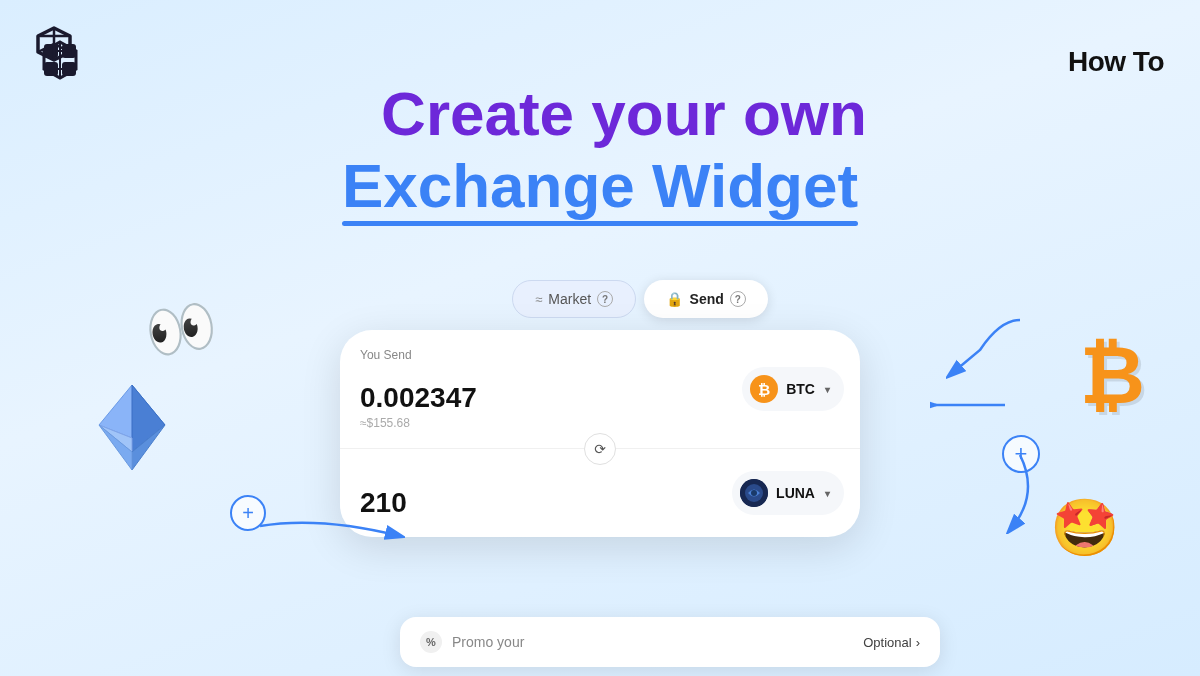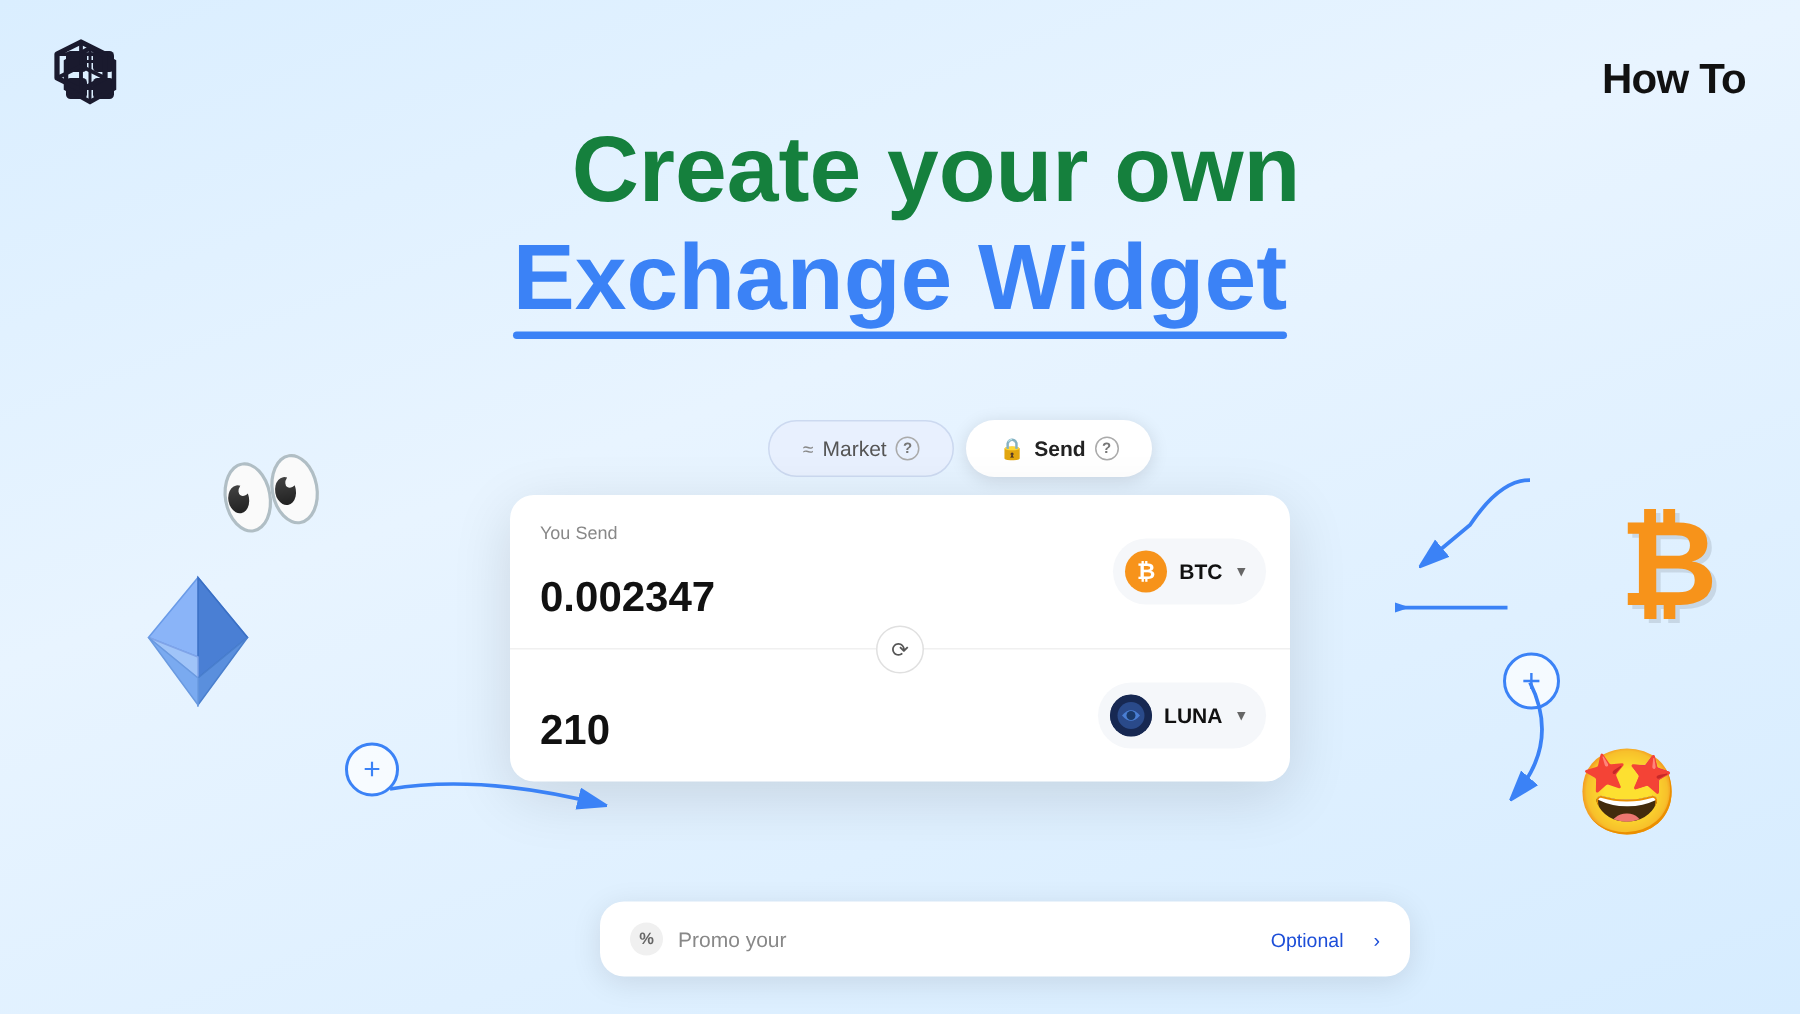--- a/index.html
+++ b/index.html
@@ -9,21 +9,21 @@
       height: 676px;
       overflow: hidden;
       font-family: -apple-system, BlinkMacSystemFont, 'Segoe UI', sans-serif;
       background: linear-gradient(160deg, #daeeff 0%, #e8f4ff 40%, #d6ecff 100%);
       position: relative;
     }
 
     
     .header {
       position: absolute;
-      top: 4px; left: 0; right: 0;
+      top: 14px; left: 0; right: 0;
       display: flex;
       justify-content: space-between;
       align-items: center;
       padding: 22px 36px;
     }
 
     .logo {
       width: 48px;
       height: 48px;
     }
@@ -39,21 +39,21 @@
     .title-section {
       position: absolute;
       top: 80px;
       left: 0; right: 0;
       text-align: center;
     }
 
     .title-line1 {
       font-size: 62px;
       font-weight: 900;
-      color: #15803d;
+      color: #6d28d9;
       line-height: 1.1;
       margin-left: 48px;
     }
 
     .title-line2 {
       font-size: 62px;
       font-weight: 900;
       color: #3b82f6;
       line-height: 1.1;
       position: relative;
@@ -122,21 +122,21 @@
       border-radius: 50%;
       border: 1.5px solid #aaa;
       font-size: 10px;
       color: #777;
       font-weight: 600;
     }
 
     
     .widget-card {
       background: white;
-      border-radius: 16px;
+      border-radius: 32px;
       box-shadow: 0 10px 40px rgba(0,0,0,0.12);
       overflow: visible;
       position: relative;
     }
 
     .exchange-row {
       padding: 18px 20px;
       position: relative;
     }
 
@@ -258,24 +258,24 @@
       display: flex;
       align-items: center;
       justify-content: center;
       font-size: 11px;
       font-weight: 700;
       color: #666;
     }
 
     .promo-optional {
       font-size: 13px;
-      color: #1d4ed8;
-      display: flex;
-      align-items: center;
-      gap: 20px;
+      color: #404040;
+      display: flex;
+      align-items: center;
+      gap: 4px;
     }
 
     
     .emoji-eyes {
       position: absolute;
       top: 295px;
       left: 145px;
       font-size: 58px;
       transform: rotate(-10deg);
       user-select: none;
@@ -421,20 +421,21 @@
       <span>Send</span>
       <span class="question-mark">?</span>
     </button>
   </div>
 
   <div class="widget-card">
 
     <div class="exchange-row" style="position:relative;">
       <div class="row-label">You Send</div>
       <div class="amount">0.002347</div>
+      <div class="amount-usd">≈$155.68</div>
 
       <button class="currency-btn">
         <div class="currency-icon btc-icon">₿</div>
         <span>BTC</span>
         <span class="chevron-down">▾</span>
       </button>
     </div>
 
     <div style="position:relative; height:0;">
       <button class="swap-btn">⟳</button>

